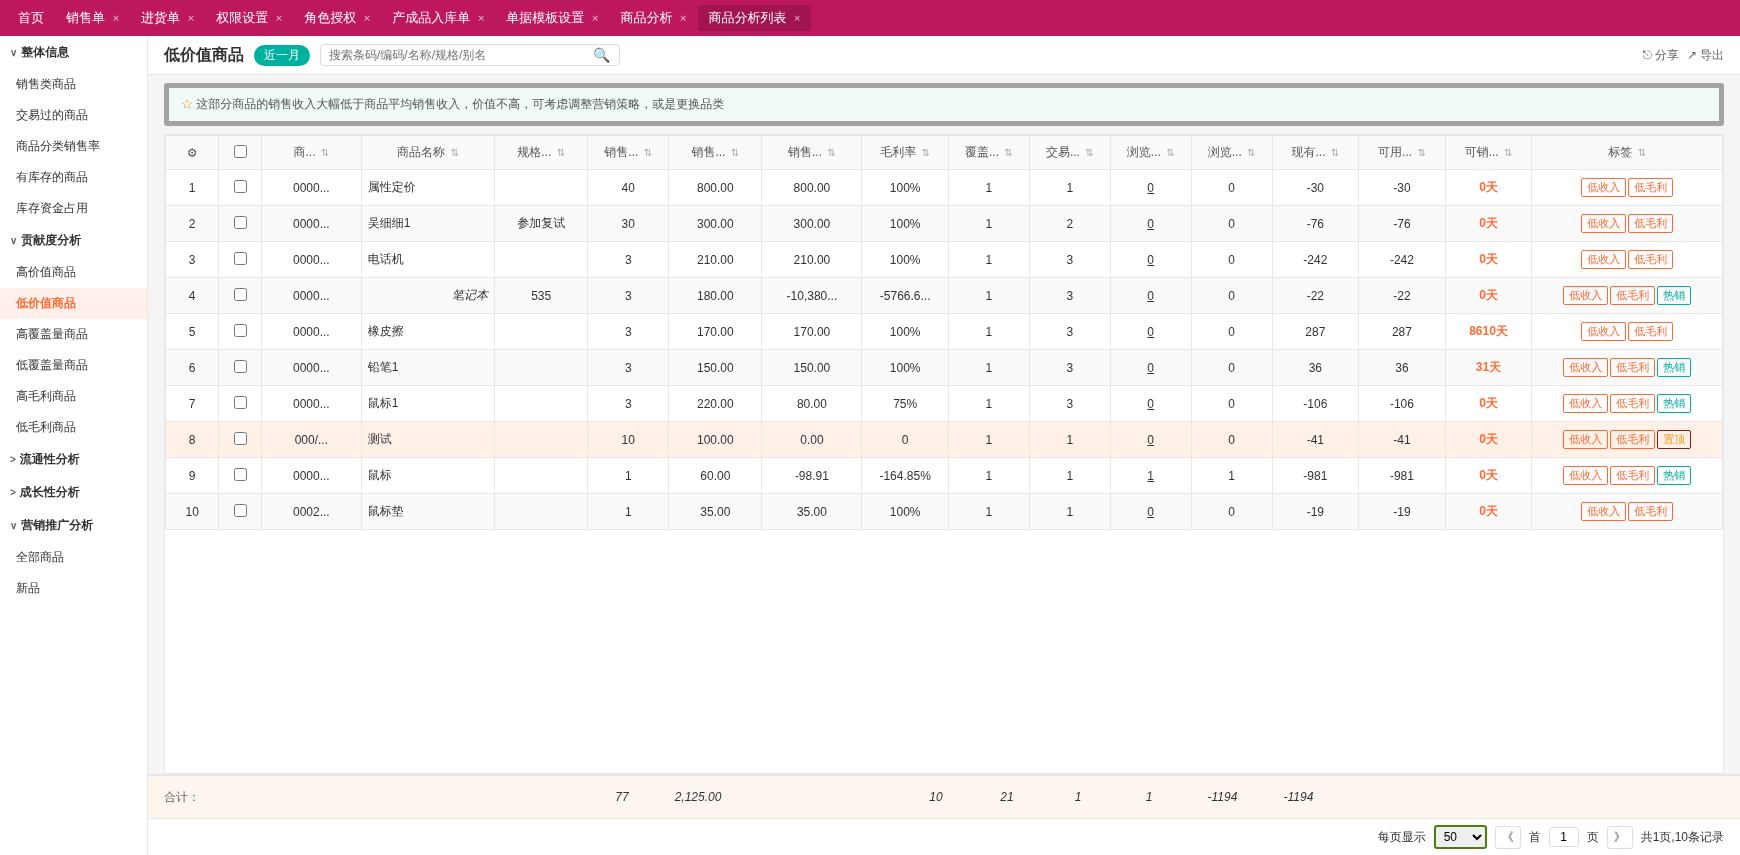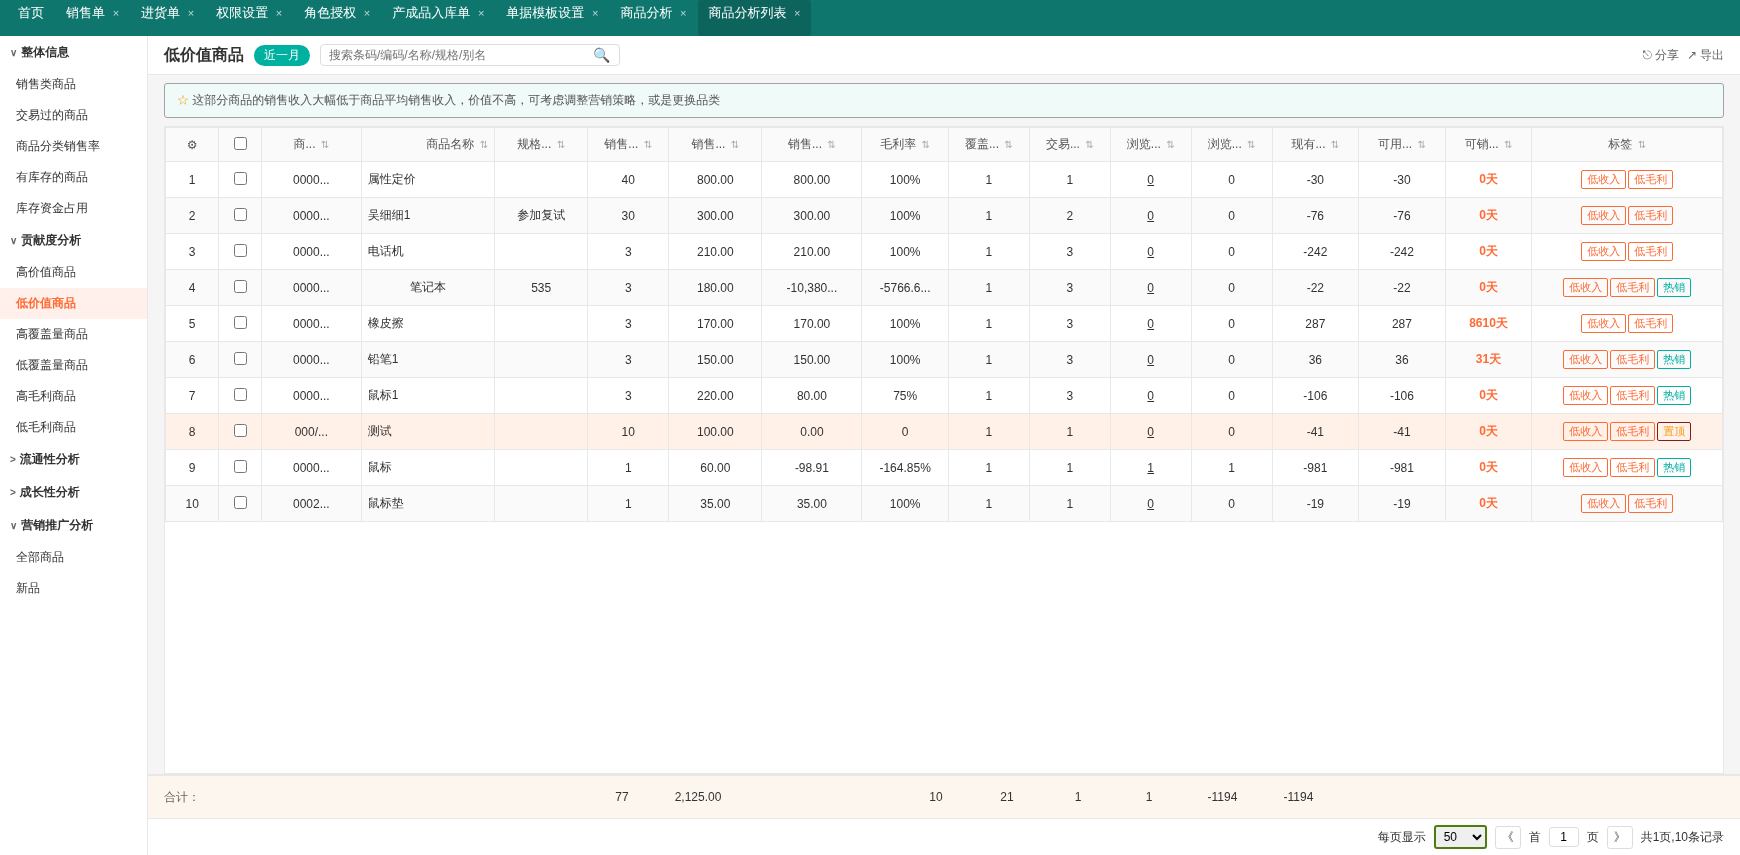--- a/index.html
+++ b/index.html
@@ -1,21 +1,22 @@
 <!DOCTYPE html>
 <html><head>
   <meta charset="utf-8">
   <style>
     * { box-sizing: border-box; margin: 0; padding: 0; font-family: 'Microsoft YaHei', Arial, sans-serif; font-size: 12px; }
     body { background: #f5f5f5; overflow-x: hidden; }
 
     
     .top-nav {
-      background: #0f766e;
-      display: flex;
+      background: #be185d;
+      display: flex;
+      align-items: center;
       height: 36px;
       padding: 0 8px;
       gap: 2px;
     }
     .nav-item {
       color: #fff;
       padding: 4px 10px;
       cursor: pointer;
       border-radius: 3px;
       white-space: nowrap;
@@ -108,21 +109,21 @@
       cursor: pointer;
       font-size: 12px;
       display: flex;
       align-items: center;
       gap: 3px;
     }
 
     
     .info-bar {
       background: #f0faf8;
-      border: 1px solid #a3a3a3;
+      border: 5px solid #a3a3a3;
       margin: 8px 16px;
       padding: 8px 12px;
       border-radius: 3px;
       color: #555;
       font-size: 12px;
     }
     .info-bar::before { content: '☆ '; color: #f0a020; }
 
     
     .table-container {
@@ -184,20 +185,21 @@
       padding: 8px 16px;
       display: flex;
       align-items: center;
       gap: 10px;
     }
     .summary-label { color: #666; margin-right: 10px; }
     .summary-row {
       display: flex;
       gap: 11px;
       flex: 1;
+      font-style: italic;
     }
     .summary-cell {
       padding: 6px 10px;
       text-align: center;
       min-width: 60px;
       color: #333;
       font-size: 12px;
     }
 
     
@@ -232,21 +234,21 @@
       width: 30px;
       text-align: center;
       padding: 2px;
       border-radius: 3px;
     }
     input[type="checkbox"] { cursor: pointer; }
 
     .col-num { width: 40px; }
     .col-check { width: 32px; }
     .col-code { width: 75px; }
-    .col-name { width: 100px; text-align: right; }
+    .col-name { width: 100px; text-align: center; }
     .col-spec { width: 70px; }
     .col-sale-qty { width: 60px; }
     .col-sale-price { width: 70px; }
     .col-sale-amount { width: 75px; }
     .col-margin { width: 65px; }
     .col-cover { width: 60px; }
     .col-trade { width: 60px; }
     .col-browse1 { width: 60px; }
     .col-browse2 { width: 60px; }
     .col-current { width: 65px; }
@@ -411,21 +413,21 @@
       <td class="col-browse2">0</td>
       <td class="col-current">-242</td>
       <td class="col-avail">-242</td>
       <td class="col-sell"><span class="day-tag">0天</span></td>
       <td class="col-tag"><span class="tag tag-orange">低收入</span><span class="tag tag-orange">低毛利</span></td>
     </tr>
             <tr>
       <td class="col-num">4</td>
       <td class="col-check"><input type="checkbox" style=""></td>
       <td class="col-code">0000...</td>
-      <td class="col-name" style="text-align:center;">笔记本</td>
+      <td class="col-name" style="text-align:right;font-style:italic;">笔记本</td>
       <td class="col-spec">535</td>
       <td class="col-sale-qty">3</td>
       <td class="col-sale-price">180.00</td>
       <td class="col-sale-amount">-10,380...</td>
       <td class="col-margin">-5766.6...</td>
       <td class="col-cover">1</td>
       <td class="col-trade">3</td>
       <td class="col-browse1"><span class="underline-link">0</span></td>
       <td class="col-browse2">0</td>
       <td class="col-current">-22</td>

